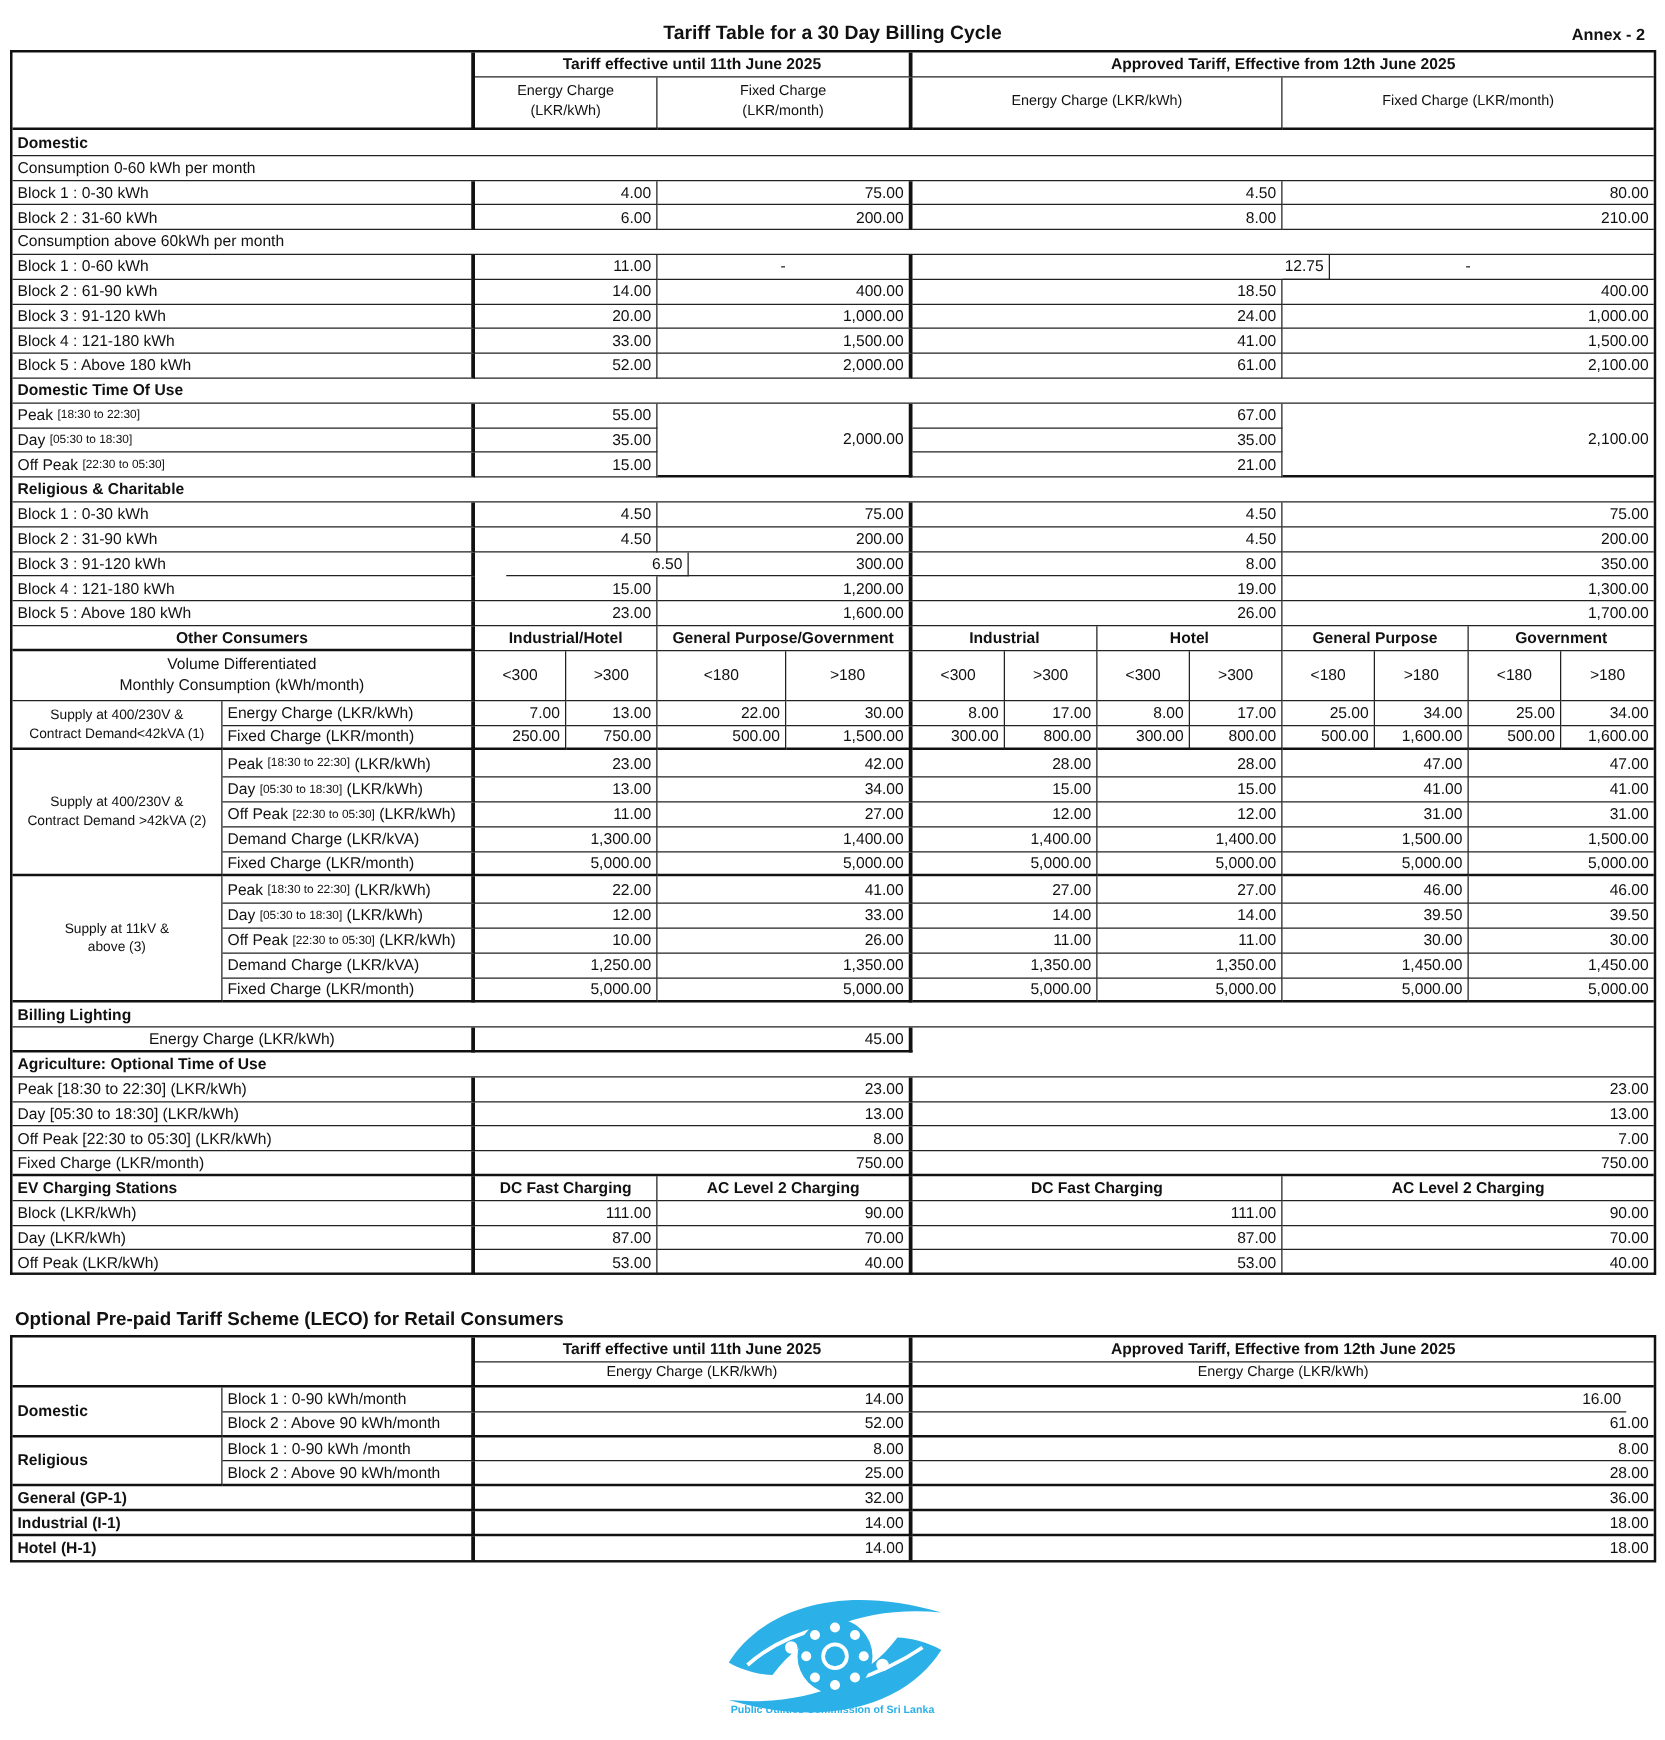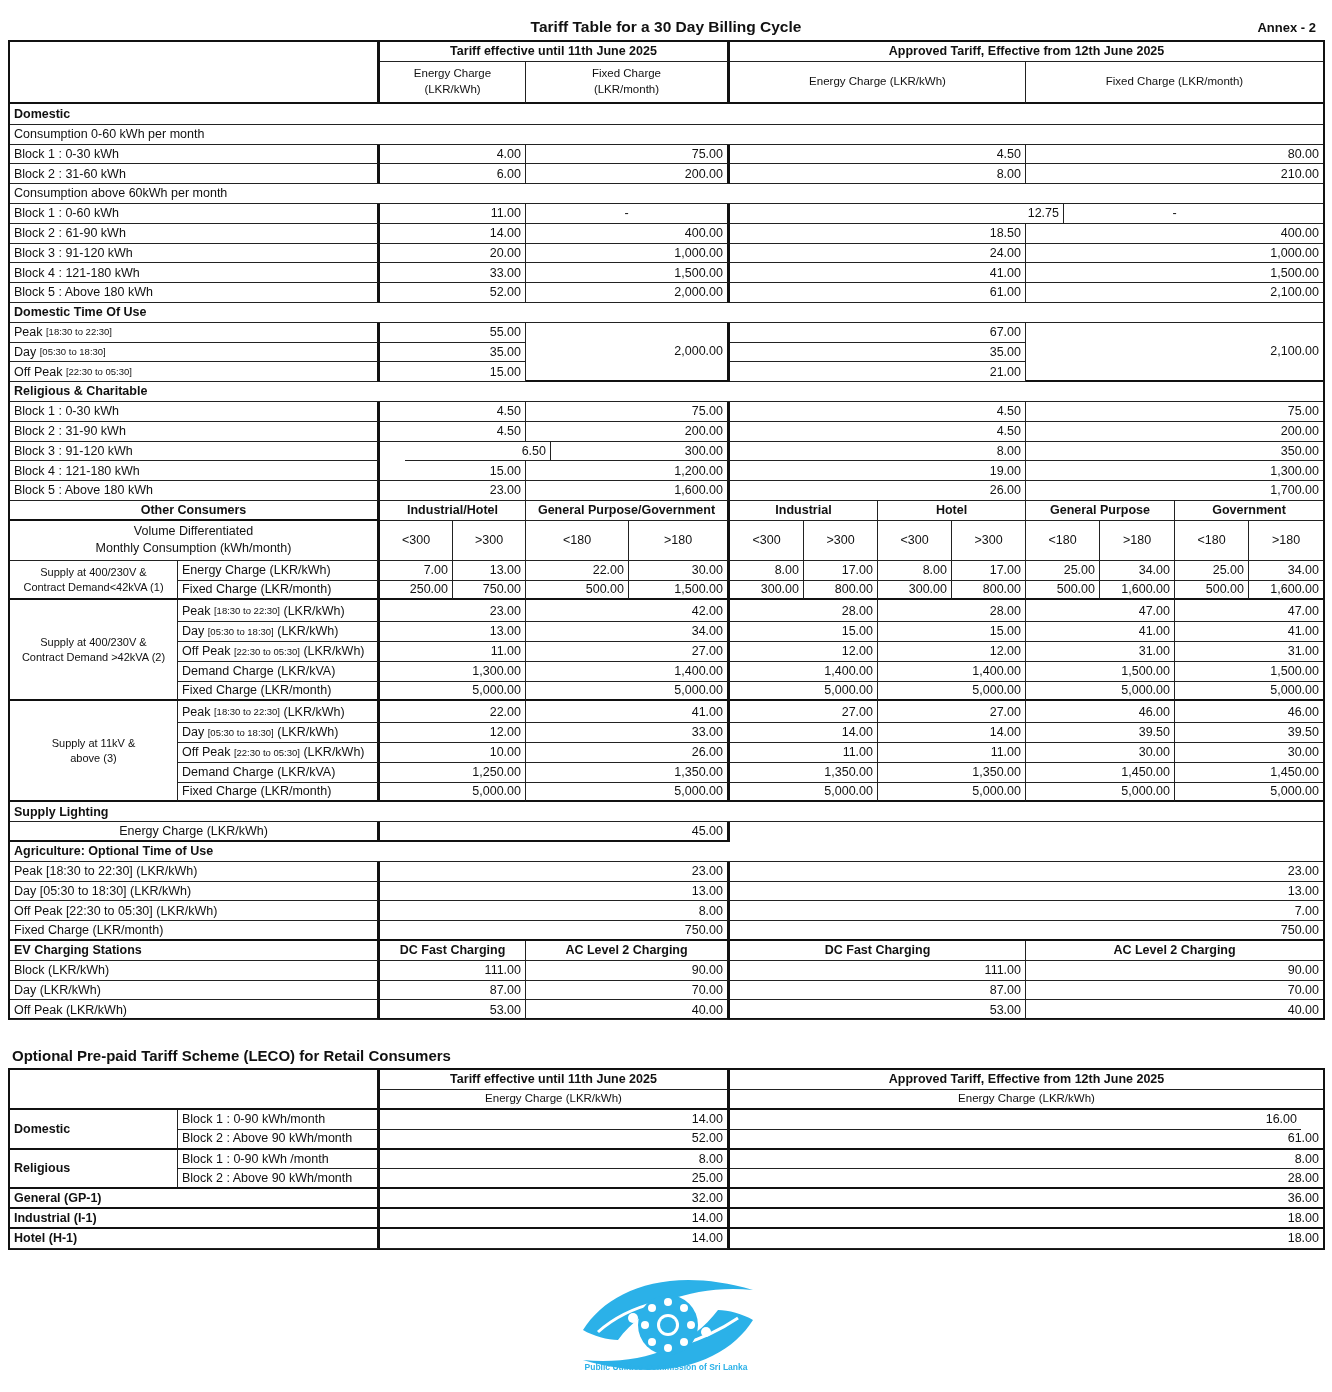--- a/index.html
+++ b/index.html
@@ -235,21 +235,21 @@
     <div class="c r" style="left: 868px; top: 720.8px; width: 148px; height: 19.8px;">1,350.00</div>
     <div class="c r" style="left: 1016px; top: 720.8px; width: 149px; height: 19.8px;">1,450.00</div>
     <div class="c r nr" style="left: 1165px; top: 720.8px; width: 148px; height: 19.8px;">1,450.00</div>
     <div class="c thickr thickb" style="left: 168px; top: 740.6px; width: 202px; height: 19.8px;">Fixed Charge (LKR/month)</div>
     <div class="c r thickb" style="left: 370px; top: 740.6px; width: 146px; height: 19.8px;">5,000.00</div>
     <div class="c r thickr thickb" style="left: 516px; top: 740.6px; width: 204px; height: 19.8px;">5,000.00</div>
     <div class="c r thickb" style="left: 720px; top: 740.6px; width: 148px; height: 19.8px;">5,000.00</div>
     <div class="c r thickb" style="left: 868px; top: 740.6px; width: 148px; height: 19.8px;">5,000.00</div>
     <div class="c r thickb" style="left: 1016px; top: 740.6px; width: 149px; height: 19.8px;">5,000.00</div>
     <div class="c r nr thickb" style="left: 1165px; top: 740.6px; width: 148px; height: 19.8px;">5,000.00</div>
-    <div class="c b nr" style="left: 0px; top: 760.4px; width: 1313px; height: 19.8px;">Supply Lighting</div>
+    <div class="c b nr" style="left: 0px; top: 760.4px; width: 1313px; height: 19.8px;">Billing Lighting</div>
     <div class="c ct thickr thickb" style="left: 0px; top: 780.2px; width: 370px; height: 19.8px;">Energy Charge (LKR/kWh)</div>
     <div class="c r thickr thickb" style="left: 370px; top: 780.2px; width: 350px; height: 19.8px;">45.00</div>
     <div class="c b nr" style="left: 0px; top: 800px; width: 1313px; height: 19.8px;">Agriculture: Optional Time of Use</div>
     <div class="c thickr" style="left: 0px; top: 819.8px; width: 370px; height: 19.8px;">Peak [18:30 to 22:30] (LKR/kWh)</div>
     <div class="c r thickr" style="left: 370px; top: 819.8px; width: 350px; height: 19.8px;">23.00</div>
     <div class="c r nr" style="left: 720px; top: 819.8px; width: 593px; height: 19.8px;">23.00</div>
     <div class="c thickr" style="left: 0px; top: 839.6px; width: 370px; height: 19.8px;">Day [05:30 to 18:30] (LKR/kWh)</div>
     <div class="c r thickr" style="left: 370px; top: 839.6px; width: 350px; height: 19.8px;">13.00</div>
     <div class="c r nr" style="left: 720px; top: 839.6px; width: 593px; height: 19.8px;">13.00</div>
     <div class="c thickr" style="left: 0px; top: 859.4px; width: 370px; height: 19.8px;">Off Peak [22:30 to 05:30] (LKR/kWh)</div>

